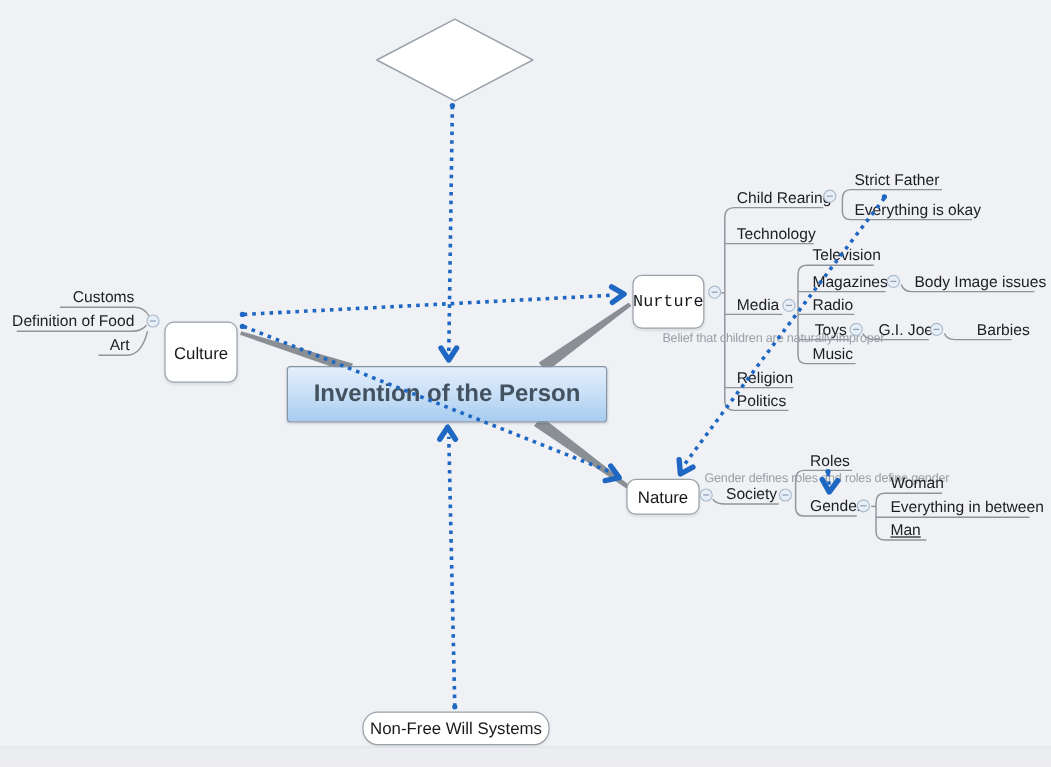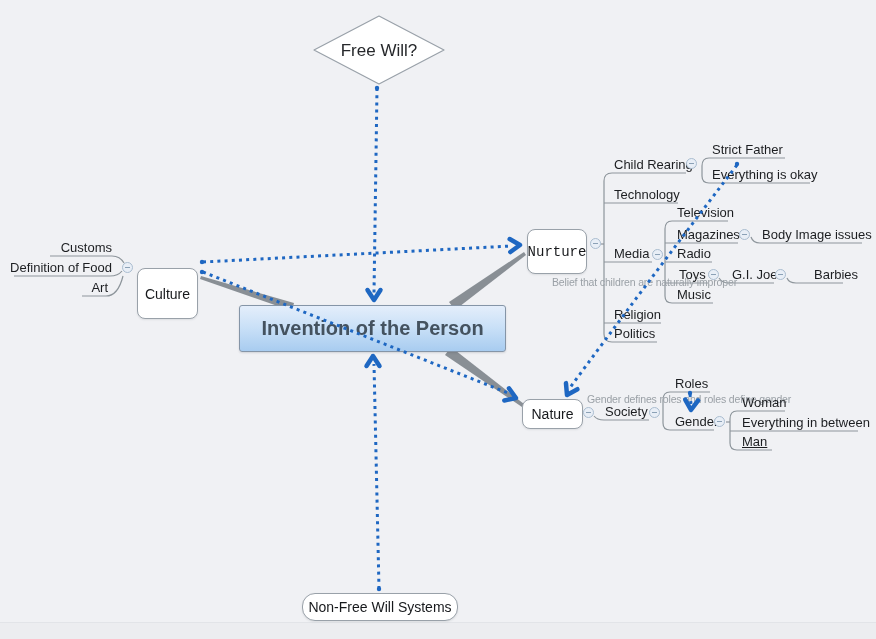--- a/index.html
+++ b/index.html
@@ -97,21 +97,20 @@
     </g>
 
     <polygon points="379,16 444,50 379,84 314,50" fill="#ffffff" stroke="#99a1a9" stroke-width="1.2" stroke-linejoin="round"></polygon>
   </svg>
 
   <div class="html-layer">
 
     <div class="rel-label" style="left:552px;top:276px;">Belief that children are naturally improper</div>
     <div class="rel-label" style="left:587px;top:393px;">Gender defines roles and roles define gender</div>
 
-    <div class="diamond-label">Free Will?</div>
 
     <div class="central">
       <span>Invention of the Person</span>
     </div>
 
     <div class="node" style="left:137px;top:268px;width:61px;height:51px;">
       <span>Culture</span>
     </div>
     <div class="node" style="left:527px;top:229px;width:60px;height:45px;font-family:Liberation Mono, monospace;">
       <span>Nurture</span>

